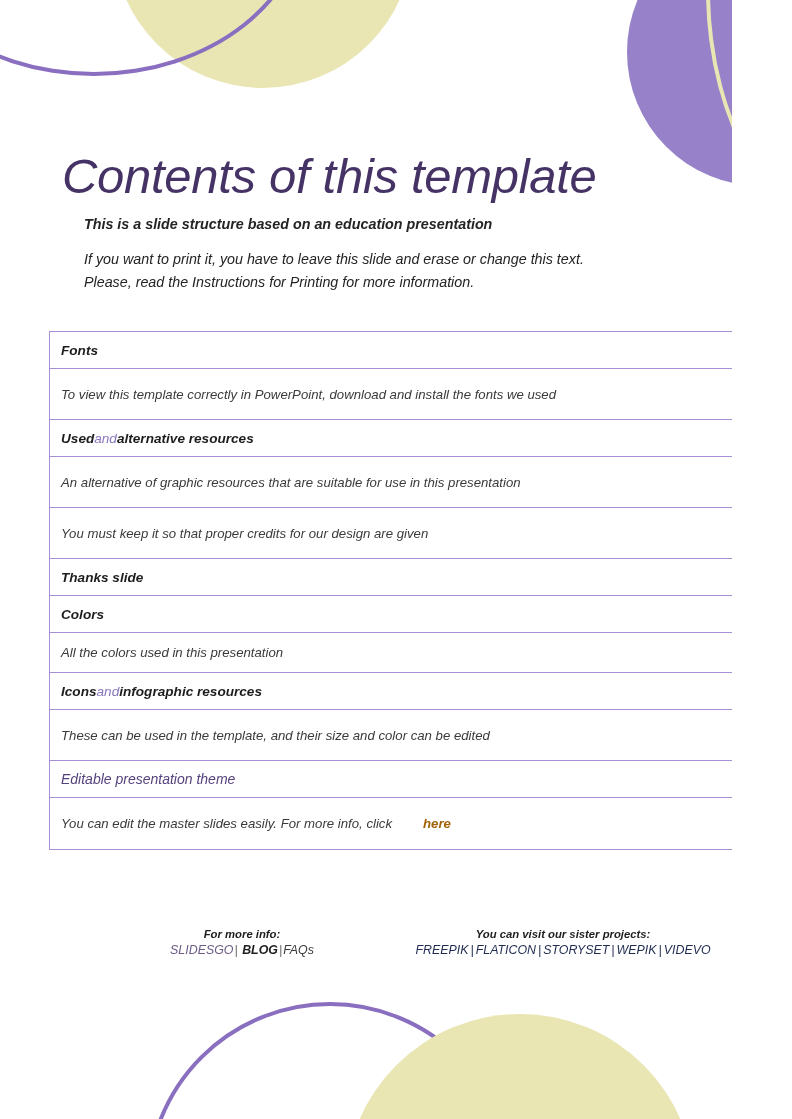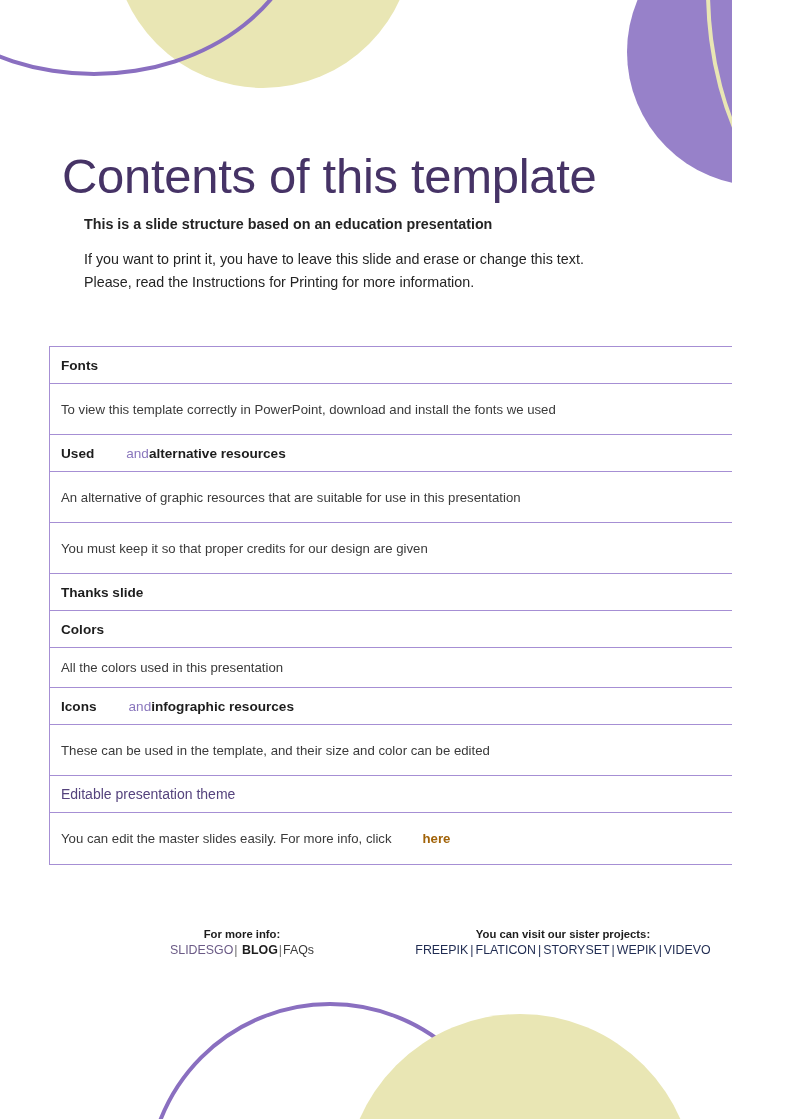--- a/index.html
+++ b/index.html
@@ -9,20 +9,21 @@
   }
   body {
     font-family: "Liberation Sans", sans-serif;
   }
   #slide {
     position: relative;
     width: 732px;
     height: 1119px;
     background: #ffffff;
     overflow: hidden;
+    font-style: italic;
   }
 
   
   .deco {
     position: absolute;
     pointer-events: none;
   }
   #deco-top-yellow-circle {
     left: 113px;
     top: -212px;
@@ -109,21 +110,21 @@
   }
   #intro-block .intro-line {
     display: block;
     font-weight: 400;
   }
 
   
   #contents-table {
     position: absolute;
     left: 49px;
-    top: 346px;
+    top: 331px;
     width: 686px;
     border: 1.5px solid #a68fd4;
     border-collapse: separate;
     box-sizing: border-box;
   }
   .trow {
     box-sizing: border-box;
     position: relative;
     padding: 0 0 0 11px;
     display: flex;
@@ -146,21 +147,20 @@
   .trow.desc.compact {
     height: 40px;
   }
   .trow.last {
     border-bottom: none;
     gap: 16px;
   }
   .accent {
     color: #8a77bd;
     font-weight: 400;
-    padding-left: 32px;
   }
   .head.purple-all {
     color: #55437d;
     font-weight: 400;
     font-size: 14px;
   }
   .inline-bold {
     font-weight: bold;
     color: #a16207;
     margin-left: 15px;

